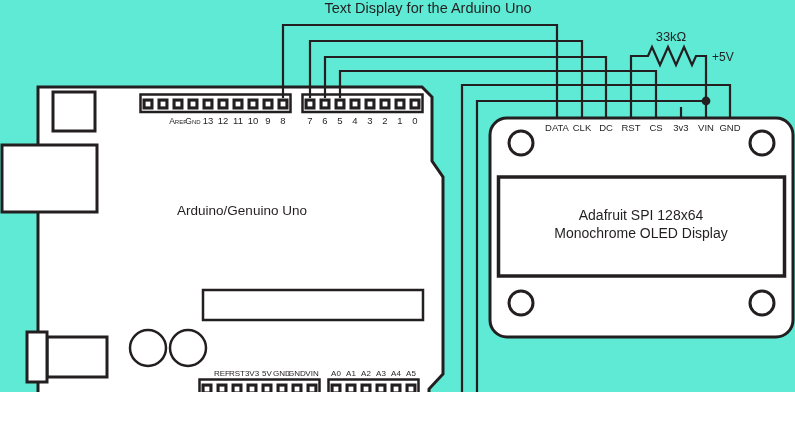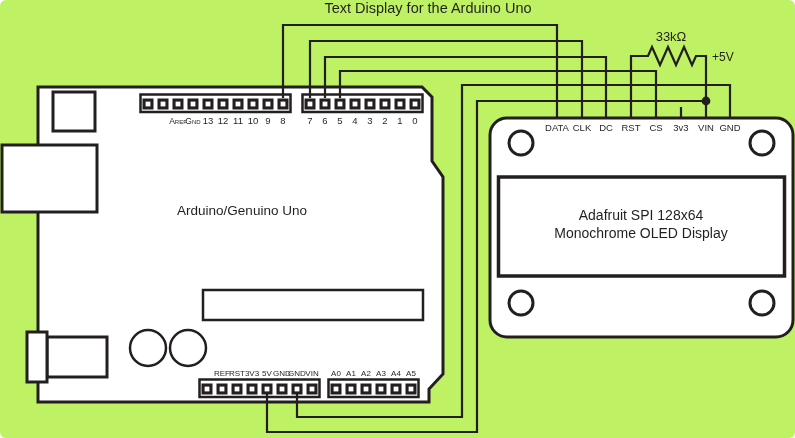--- a/index.html
+++ b/index.html
@@ -1,16 +1,16 @@
 <!DOCTYPE html>
 <html><head>
 <meta charset="utf-8">
 <style>
   html,body{margin:0;padding:0;background:#ffffff;}
-  .stage{width:795px;height:438px;position:relative;background:#bef264;overflow:hidden;border-radius:6px;}
+  .stage{width:795px;height:392px;position:relative;background:#5eead4;overflow:hidden;}
   svg{display:block;}
   text{font-family:"Liberation Sans","DejaVu Sans",sans-serif;fill:#231f20;}
   .t-title{font-size:14.5px;text-anchor:middle;}
   .t-name{font-size:13.5px;text-anchor:middle;}
   .t-screen{font-size:14px;text-anchor:middle;}
   .t-res{font-size:13px;text-anchor:middle;}
   .t-5v{font-size:12px;text-anchor:start;}
   .lbl-pin{font-size:9.5px;text-anchor:middle;}
   .lbl-tiny{font-size:8.5px;text-anchor:middle;font-variant:small-caps;}
   .lbl-power{font-size:8px;text-anchor:middle;}

